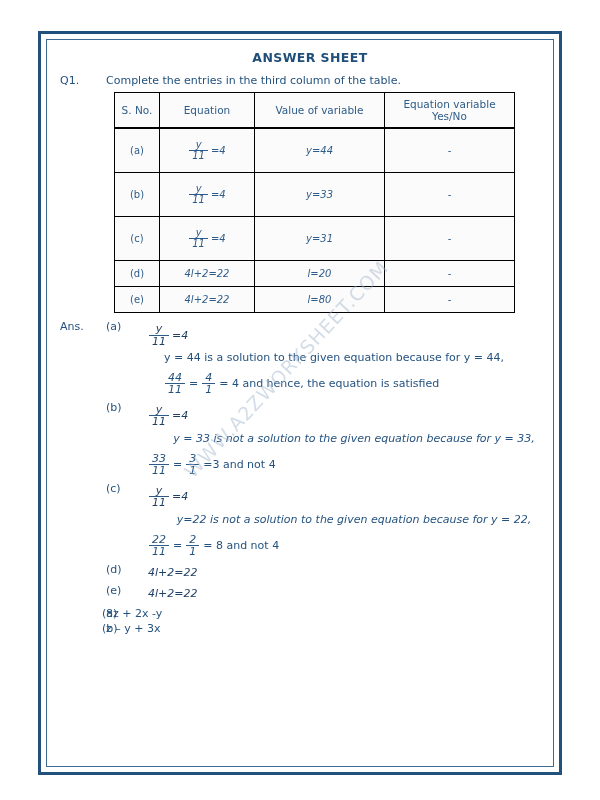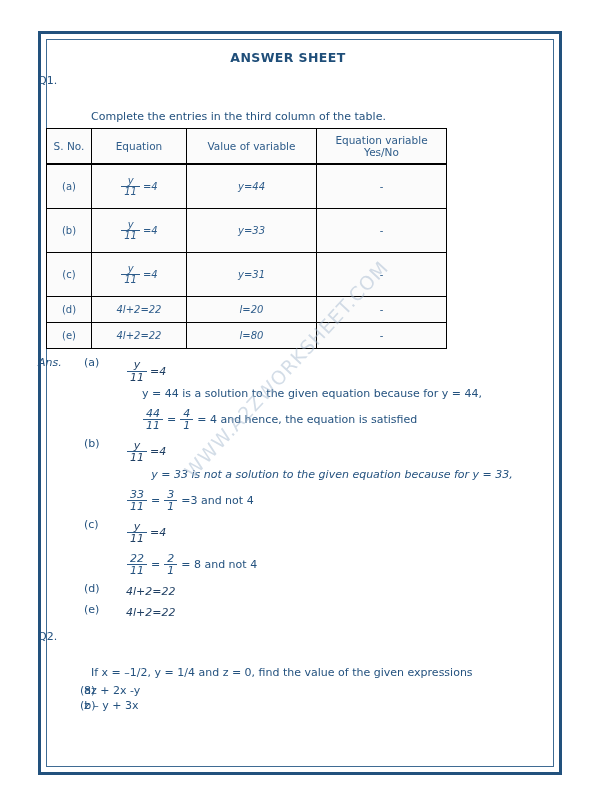--- a/index.html
+++ b/index.html
@@ -31,21 +31,21 @@
     top: 5px;
     right: 5px;
     bottom: 5px;
     border: 1px solid #3f6b93;
     box-sizing: border-box;
   }
 
   
   .content {
     position: absolute;
-    left: 38px;
+    left: 60px;
     top: 40px;
     width: 500px;
     height: 728px;
     box-sizing: border-box;
     color: #1f3f63;
   }
 
   .sheet-title {
     text-align: center;
     font-weight: bold;
@@ -55,30 +55,30 @@
     margin-top: 10px;
     margin-bottom: 9px;
   }
 
   
   .qline {
     display: flex;
     font-size: 11px;
     color: #24527f;
     margin-bottom: 5px;
-    gap: 7px;
   }
   .qlabel {
     width: 46px;
     flex: 0 0 46px;
   }
-  .qtext { flex: 1; margin-top: 36px; }
+  .qtext { flex: 1; }
 
   
   .tbl-wrap {
+    margin-left: 46px;
     margin-top: 2px;
     padding-left: 8px;
   }
   table.answers {
     border-collapse: collapse;
     width: 400px;
     table-layout: fixed;
   }
   table.answers th,
   table.answers td {
@@ -143,21 +143,20 @@
   .ans-row {
     display: flex;
     align-items: flex-start;
     margin-bottom: 1px;
   }
   .ans-label {
     width: 46px;
     flex: 0 0 46px;
     font-size: 11px;
     color: #24527f;
-    font-style: italic;
   }
   .ans-letter {
     width: 42px;
     flex: 0 0 42px;
     font-size: 11px;
     color: #24527f;
   }
   .ans-body { flex: 1; }
 
   .eq-line {
@@ -385,20 +384,21 @@
             <span class="den">11</span>
           </span>
             <span class="frac-eq">=4</span>
         </div>
       </div>
     </div>
     <div class="ans-row">
       <div class="ans-label"></div>
       <div class="ans-letter"></div>
       <div class="ans-body">
+        <div class="detail-text em">y=22 is not a solution to the given equation because for y = 22,</div>
         <div class="detail-eq">
           <span class="frac">
             <span class="num">22</span>
             <span class="den">11</span>
           </span>
           <span class="op">=</span>
           <span class="frac">
             <span class="num">2</span>
             <span class="den">1</span>
           </span>
@@ -423,24 +423,20 @@
       </div>
     </div>
     <div class="ans-row compact">
       <div class="ans-label"></div>
       <div class="ans-letter"></div>
       <div class="ans-body">
       </div>
     </div>
   </div>
 
-  <div class="qline" style="margin-top:6px">
-    <div class="qlabel">Q2.</div>
-    <div class="qtext">If x = –1/2, y = 1/4 and z = 0, find the value of the given expressions</div>
-  </div>
   <div class="q2-item">
     <div class="q2-letter">(a)</div>
     <div class="q2-expr">8z + 2x -y</div>
   </div>
   <div class="q2-item">
     <div class="q2-letter">(b)</div>
     <div class="q2-expr">z – y + 3x</div>
   </div>
 
 </div>

